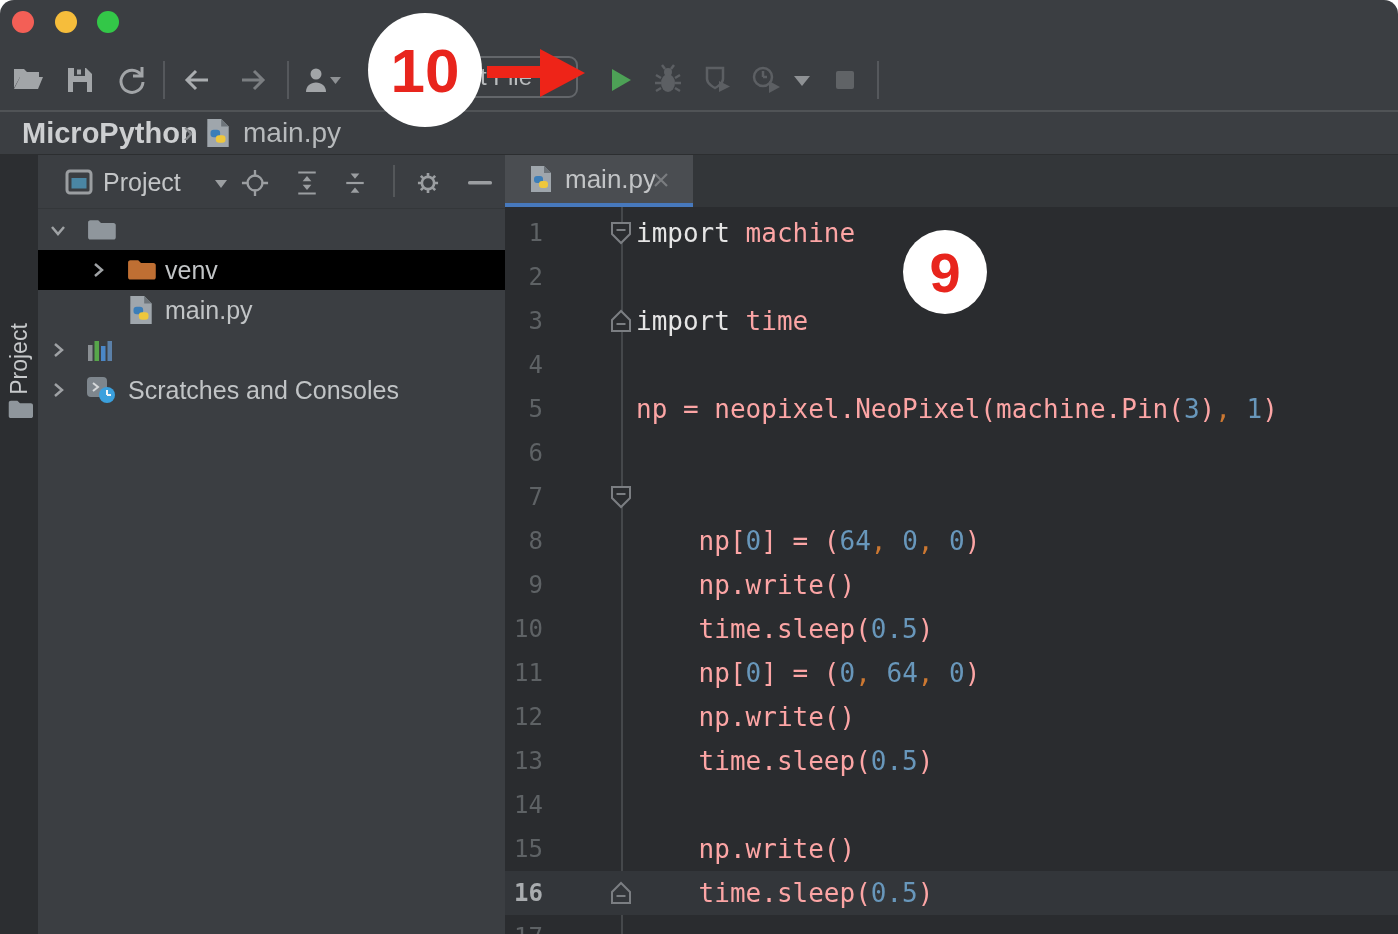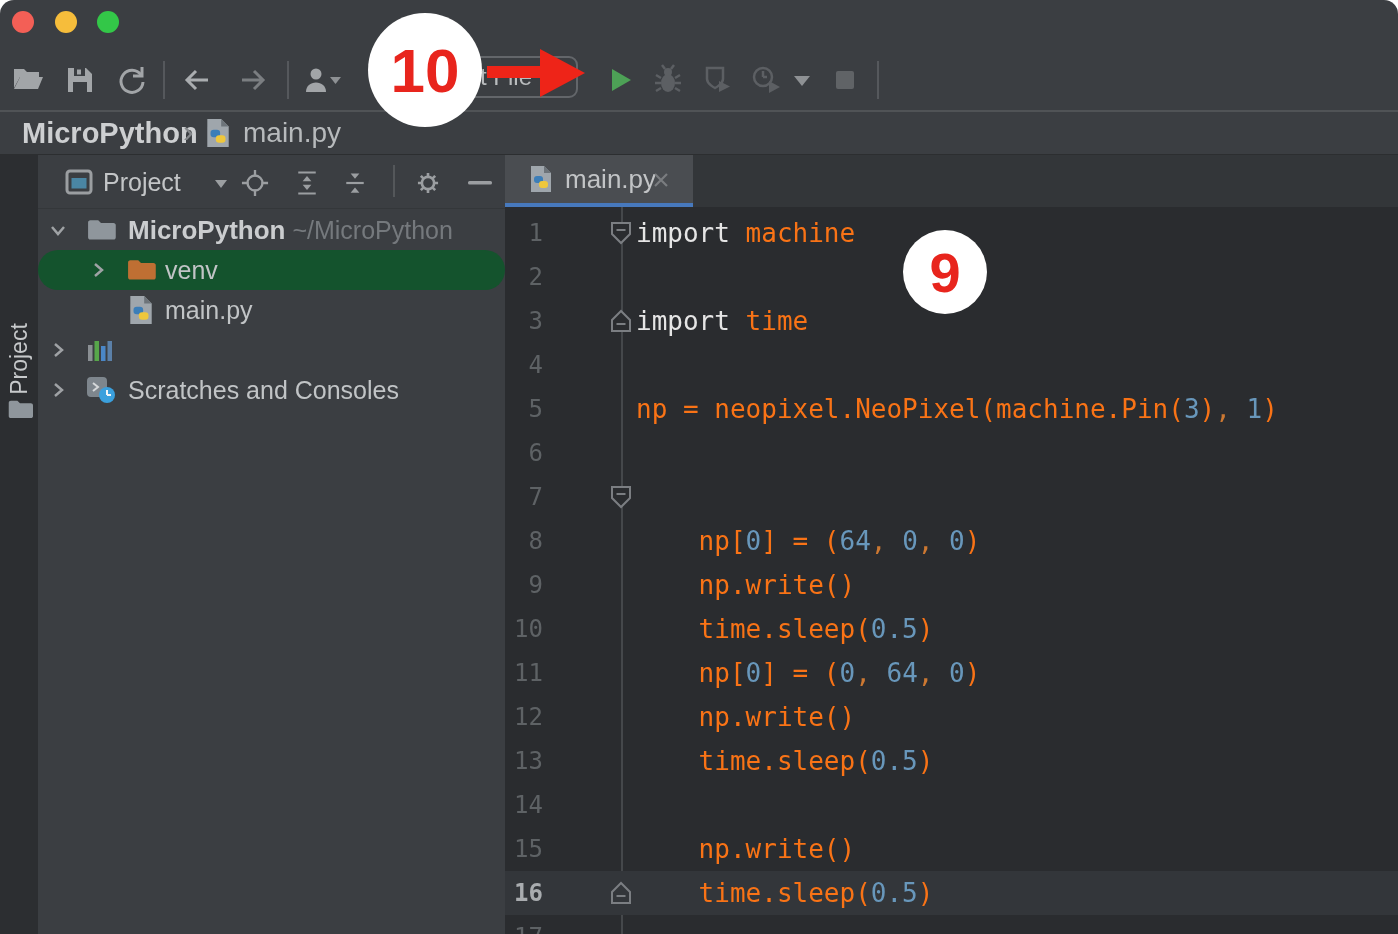--- a/index.html
+++ b/index.html
@@ -32,21 +32,21 @@
   .strip-icon{position:absolute;left:7px;top:243px;}
 
   
   .panel{position:absolute;left:38px;top:155px;width:467px;height:779px;background:#3b3e42;}
   .panel-header{position:absolute;left:0;top:0;width:100%;height:53px;}
   .panel-title{position:absolute;left:65px;top:13px;font-size:25px;color:#c3c5c7;line-height:28px;}
   .ph-icon{position:absolute;top:14px;}
   .panel-header-divider{position:absolute;left:0;top:53px;width:100%;height:1px;background:#34373a;}
   .tree{position:absolute;left:0;top:55px;width:100%;}
   .trow{position:relative;height:40px;}
-  .trow.selected{background:#14532d;border-radius:20px;}
+  .trow.selected{background:#000000;}
   .trow .chev{position:absolute;top:11px;}
   .trow .ticon{position:absolute;top:7px;}
   .tlabel{position:absolute;top:0;line-height:40px;font-size:25px;color:#c1c4c6;white-space:nowrap;}
   .tlabel b{color:#cbcdcf;font-size:26px;}
   .tpath{color:#75797d;font-weight:normal;}
 
   
   .editor{position:absolute;left:505px;top:155px;width:893px;height:779px;background:#2a2c2f;overflow:hidden;}
   .tabbar{position:absolute;left:0;top:0;width:100%;height:52px;background:#333639;}
   .tab{position:absolute;left:0;top:0;width:188px;height:48px;background:#4a4d51;}
@@ -55,21 +55,21 @@
   .tab-label{position:absolute;left:60px;top:0;line-height:48px;font-size:26px;color:#c2c4c6;}
   .tab-close{position:absolute;left:146px;top:15px;width:20px;height:20px;}
   .code-area{position:absolute;left:0;top:52px;width:100%;height:727px;padding-top:4px;box-sizing:border-box;}
   .fold-line{position:absolute;left:116px;top:0;bottom:0;width:2px;background:#45484b;}
   .code-row{position:relative;height:44px;width:100%;}
   .code-row.hl{background:#33363a;}
   .lnum{position:absolute;left:0;top:0;width:38px;text-align:right;font-family:"DejaVu Sans Mono",monospace;font-size:24px;line-height:44px;color:#5e6265;}
   .code-row.hl .lnum{color:#a9acaf;font-weight:bold;}
   .fold{position:absolute;left:105px;top:10px;width:22px;height:24px;}
   .codetxt{position:absolute;left:131px;top:0;font-family:"DejaVu Sans Mono",monospace;font-size:26px;line-height:44px;white-space:pre;}
-  .t-p{color:#f97316;}
+  .t-p{color:#fca5a5;}
   .t-k{color:#e5e5e5;}
   .t-o{color:#cc7832;}
   .t-n{color:#6897bb;}
 
   
   .callout{position:absolute;background:#ffffff;border-radius:50%;display:flex;align-items:center;justify-content:center;color:#e8251d;font-weight:bold;z-index:30;}
   .callout.ten{left:368px;top:13px;width:114px;height:114px;font-size:62px;}
   .callout.nine{left:903px;top:230px;width:84px;height:84px;font-size:56px;}
   .red-arrow{position:absolute;left:487px;top:47px;z-index:31;}
 </style>
@@ -201,21 +201,20 @@
 
     <div class="tree">
 
       <div class="trow">
         <svg class="chev" style="left:11px" width="18" height="18" viewBox="0 0 18 18">
           <path d="M3 6l6 7 6-7" fill="none" stroke="#9fa2a5" stroke-width="2.5"></path>
         </svg>
         <svg class="ticon" style="left:48px" width="30" height="24" viewBox="0 0 32 26">
           <path d="M2 6c0-1.5 1-2.5 2.5-2.5H13l3 3h13.5C31 6.5 32 7.5 32 9v13c0 1.5-1 2.5-2.5 2.5h-25C3 24.5 2 23.5 2 22z" fill="#8f969c"></path>
         </svg>
-        <span class="tlabel" style="left:90px"><b>MicroPython</b> <span class="tpath">~/MicroPython</span></span>
       </div>
 
       <div class="trow selected">
         <svg class="chev" style="left:51px" width="18" height="18" viewBox="0 0 18 18">
           <path d="M6 3l7 6-7 6" fill="none" stroke="#9fa2a5" stroke-width="2.5"></path>
         </svg>
         <svg class="ticon" style="left:88px" width="30" height="24" viewBox="0 0 32 26">
           <path d="M2 6c0-1.5 1-2.5 2.5-2.5H13l3 3h13.5C31 6.5 32 7.5 32 9v13c0 1.5-1 2.5-2.5 2.5h-25C3 24.5 2 23.5 2 22z" fill="#bf6f33"></path>
         </svg>
         <span class="tlabel" style="left:127px">venv</span>

